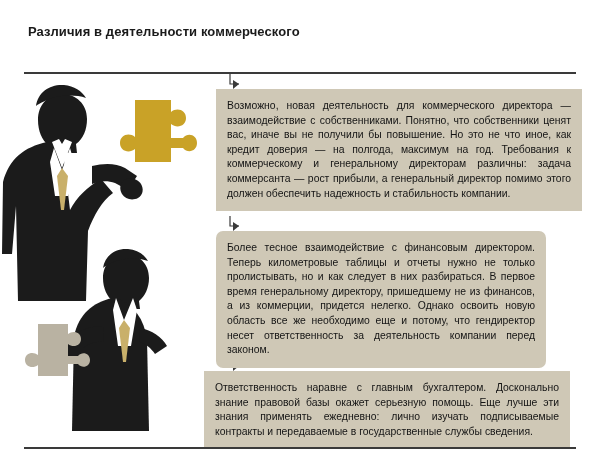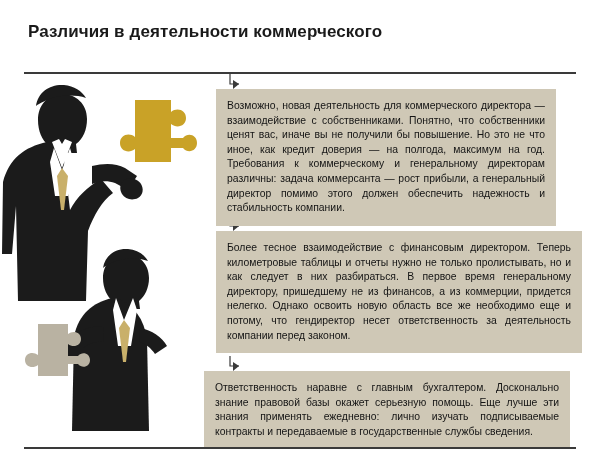--- a/index.html
+++ b/index.html
@@ -21,21 +21,21 @@
   }
 
   
   .title-block {
     position: absolute;
     left: 28px;
     top: 22px;
     width: 400px;
   }
   .title-line {
-    font-size: 17px;
+    font-size: 13px;
     font-weight: bold;
     color: #1a1a1a;
     line-height: 19px;
     letter-spacing: 0.1px;
   }
   .title-rule {
     position: absolute;
     left: 24px;
     top: 72px;
     width: 552px;
@@ -69,22 +69,22 @@
     font-size: 10.4px;
     line-height: 14.6px;
     text-align: justify;
     padding: 10px 11px 10px 11px;
     box-sizing: border-box;
   }
   .callout p {
     margin: 0;
     hyphens: manual;
   }
-  #callout-0 { left: 216px; top: 89px;  width: 340px; }
-  #callout-1 { left: 216px; top: 231px; width: 366px; }
+  #callout-0 { left: 216px; top: 89px;  width: 366px; }
+  #callout-1 { left: 216px; top: 231px; width: 330px; border-radius: 7px; }
   #callout-2 { left: 204px; top: 371px; width: 366px; }
 
   
   .arrow {
     position: absolute;
     width: 14px;
     height: 16px;
   }
   .arrow svg { display: block; }
   #arrow-0 { left: 228px; top: 74px; }

